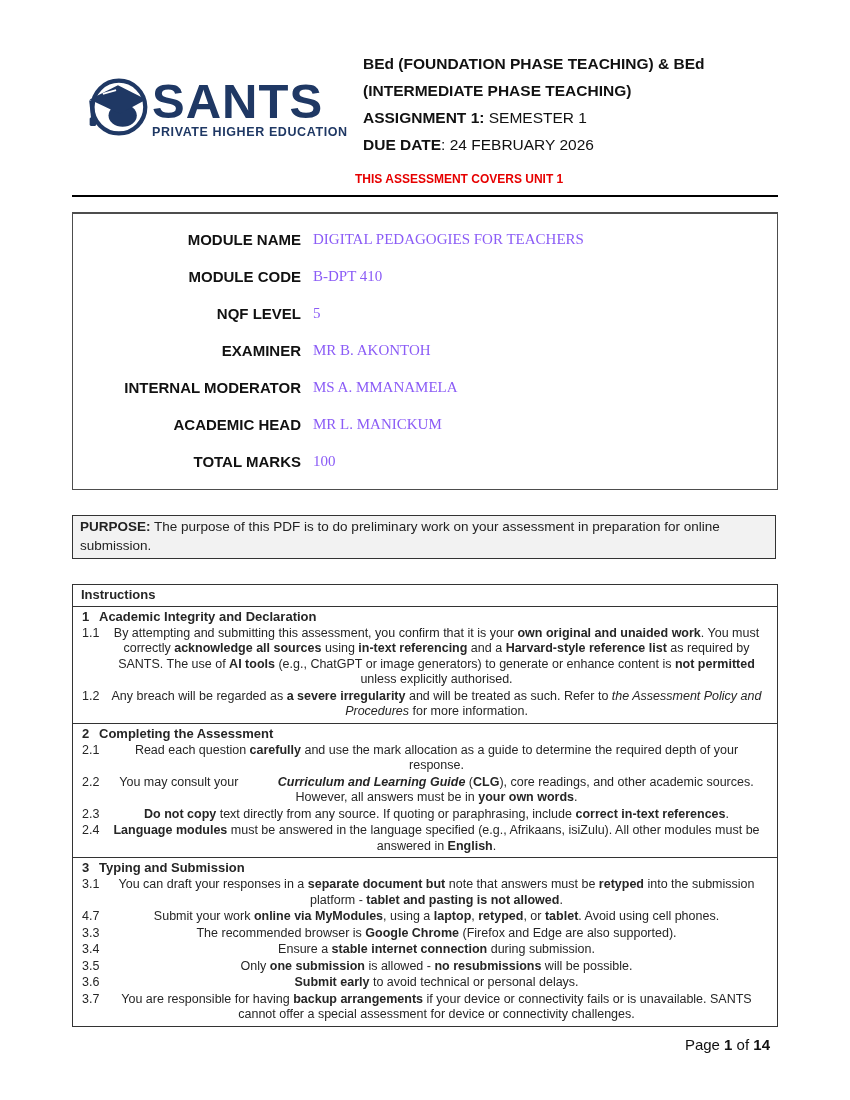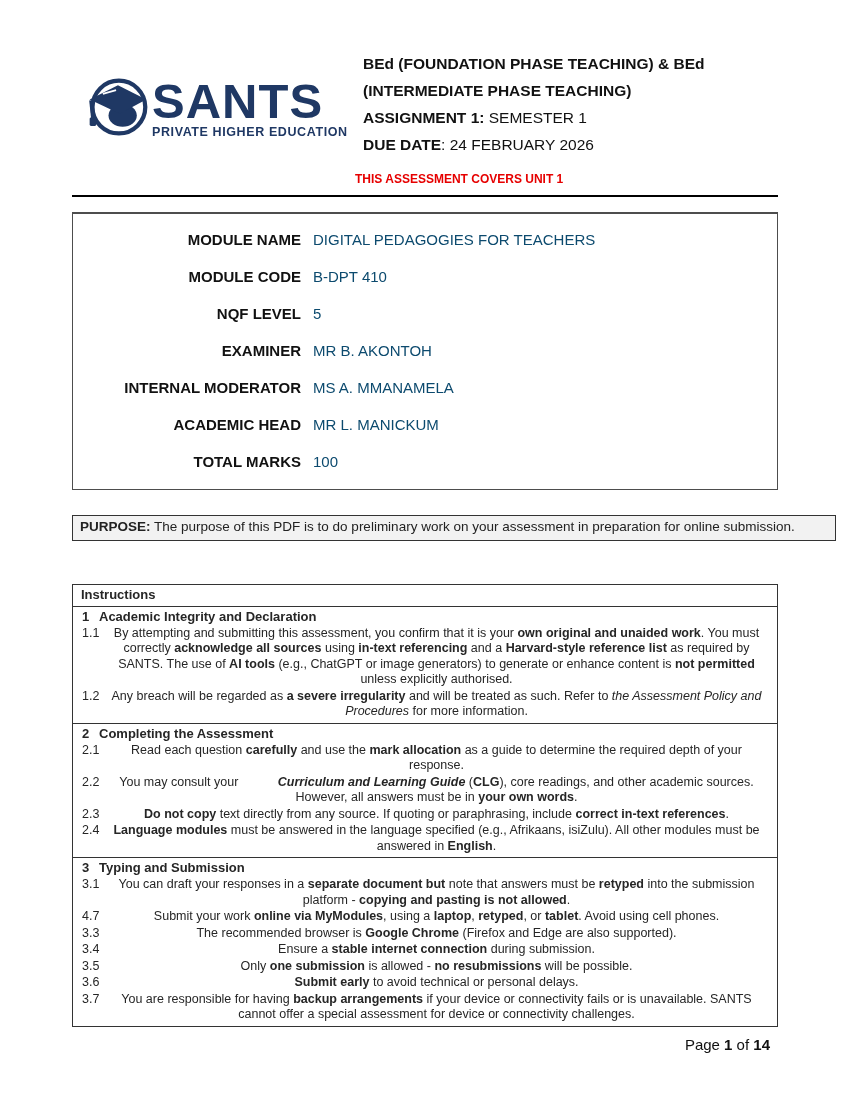--- a/index.html
+++ b/index.html
@@ -75,28 +75,28 @@
     padding: 7px 0 9px 0;
   }
   .mi-row { display: flex; padding: 10px 0; font-size: 15px; }
   .mi-label {
     flex: 0 0 228px;
     text-align: right;
     font-weight: 700;
     padding-right: 0;
     color: #111;
   }
-  .mi-value { flex: 1; padding-left: 12px; color: #0c4a6e; }
+  .mi-value { flex: 1; padding-left: 12px; color: #8b5cf6; font-family: Liberation Serif, serif; }
 
   
   .purpose {
     position: absolute;
     left: 72px;
     top: 515px;
-    width: 764px;
+    width: 704px;
     border: 1px solid #333;
     background: #f2f2f2;
     padding: 2px 7px 3px 7px;
     font-size: 13.5px;
     line-height: 18.5px;
     color: #222;
   }
 
   
   .instructions {
@@ -217,21 +217,21 @@
             <div class="item-text"><span>Any breach will be regarded as </span><span style="font-weight: 700;">a severe irregularity</span><span> and will be treated as such. Refer to </span><span style="font-style: italic;">the Assessment Policy and Procedures</span><span> for more information.</span></div>
           </div>
         </div>
         <div class="inst-section">
           <div class="inst-heading">
             <div class="sec-num">2</div>
             <div class="sec-title">Completing the Assessment</div>
           </div>
           <div class="inst-item">
             <div class="item-num">2.1</div>
-            <div class="item-text"><span>Read each question </span><span style="font-weight: 700;">carefully</span><span> and use the </span><span style="font-weight: 700;">mark allocation</span><span> as a guide to determine the required depth of your response.</span></div>
+            <div class="item-text"><span>Read each question </span><span style="font-weight: 700;">carefully</span><span> and use the </span><span style="font-weight: 400;">mark allocation</span><span> as a guide to determine the required depth of your response.</span></div>
           </div>
           <div class="inst-item">
             <div class="item-num">2.2</div>
             <div class="item-text"><span>You may consult your </span><span style="font-weight: 700; font-style: italic; margin-left: 36px;">Curriculum and Learning Guide</span><span> (</span><span style="font-weight: 700;">CLG</span><span>), core readings, and other academic sources. However, all answers must be in </span><span style="font-weight: 700;">your own words</span><span>.</span></div>
           </div>
           <div class="inst-item">
             <div class="item-num">2.3</div>
             <div class="item-text"><span style="font-weight: 700;">Do not copy</span><span> text directly from any source. If quoting or paraphrasing, include </span><span style="font-weight: 700;">correct in-text references</span><span>.</span></div>
           </div>
           <div class="inst-item">
@@ -239,21 +239,21 @@
             <div class="item-text"><span style="font-weight: 700;">Language modules</span><span> must be answered in the language specified (e.g., Afrikaans, isiZulu). All other modules must be answered in </span><span style="font-weight: 700;">English</span><span>.</span></div>
           </div>
         </div>
         <div class="inst-section">
           <div class="inst-heading">
             <div class="sec-num">3</div>
             <div class="sec-title">Typing and Submission</div>
           </div>
           <div class="inst-item">
             <div class="item-num">3.1</div>
-            <div class="item-text"><span>You can draft your responses in a </span><span style="font-weight: 700;">separate document but</span><span> note that answers must be </span><span style="font-weight: 700;">retyped</span><span> into the submission platform - </span><span style="font-weight: 700;">copying and pasting is not allowed</span><span>.</span></div>
+            <div class="item-text"><span>You can draft your responses in a </span><span style="font-weight: 700;">separate document but</span><span> note that answers must be </span><span style="font-weight: 700;">retyped</span><span> into the submission platform - </span><span style="font-weight: 700;">tablet and pasting is not allowed</span><span>.</span></div>
           </div>
           <div class="inst-item">
             <div class="item-num">4.7</div>
             <div class="item-text"><span>Submit your work </span><span style="font-weight: 700;">online via MyModules</span><span>, using a </span><span style="font-weight: 700;">laptop</span><span>, </span><span style="font-weight: 700;">retyped</span><span>, or </span><span style="font-weight: 700;">tablet</span><span>. Avoid using cell phones.</span></div>
           </div>
           <div class="inst-item">
             <div class="item-num">3.3</div>
             <div class="item-text"><span>The recommended browser is </span><span style="font-weight: 700;">Google Chrome</span><span> (Firefox and Edge are also supported).</span></div>
           </div>
           <div class="inst-item">

